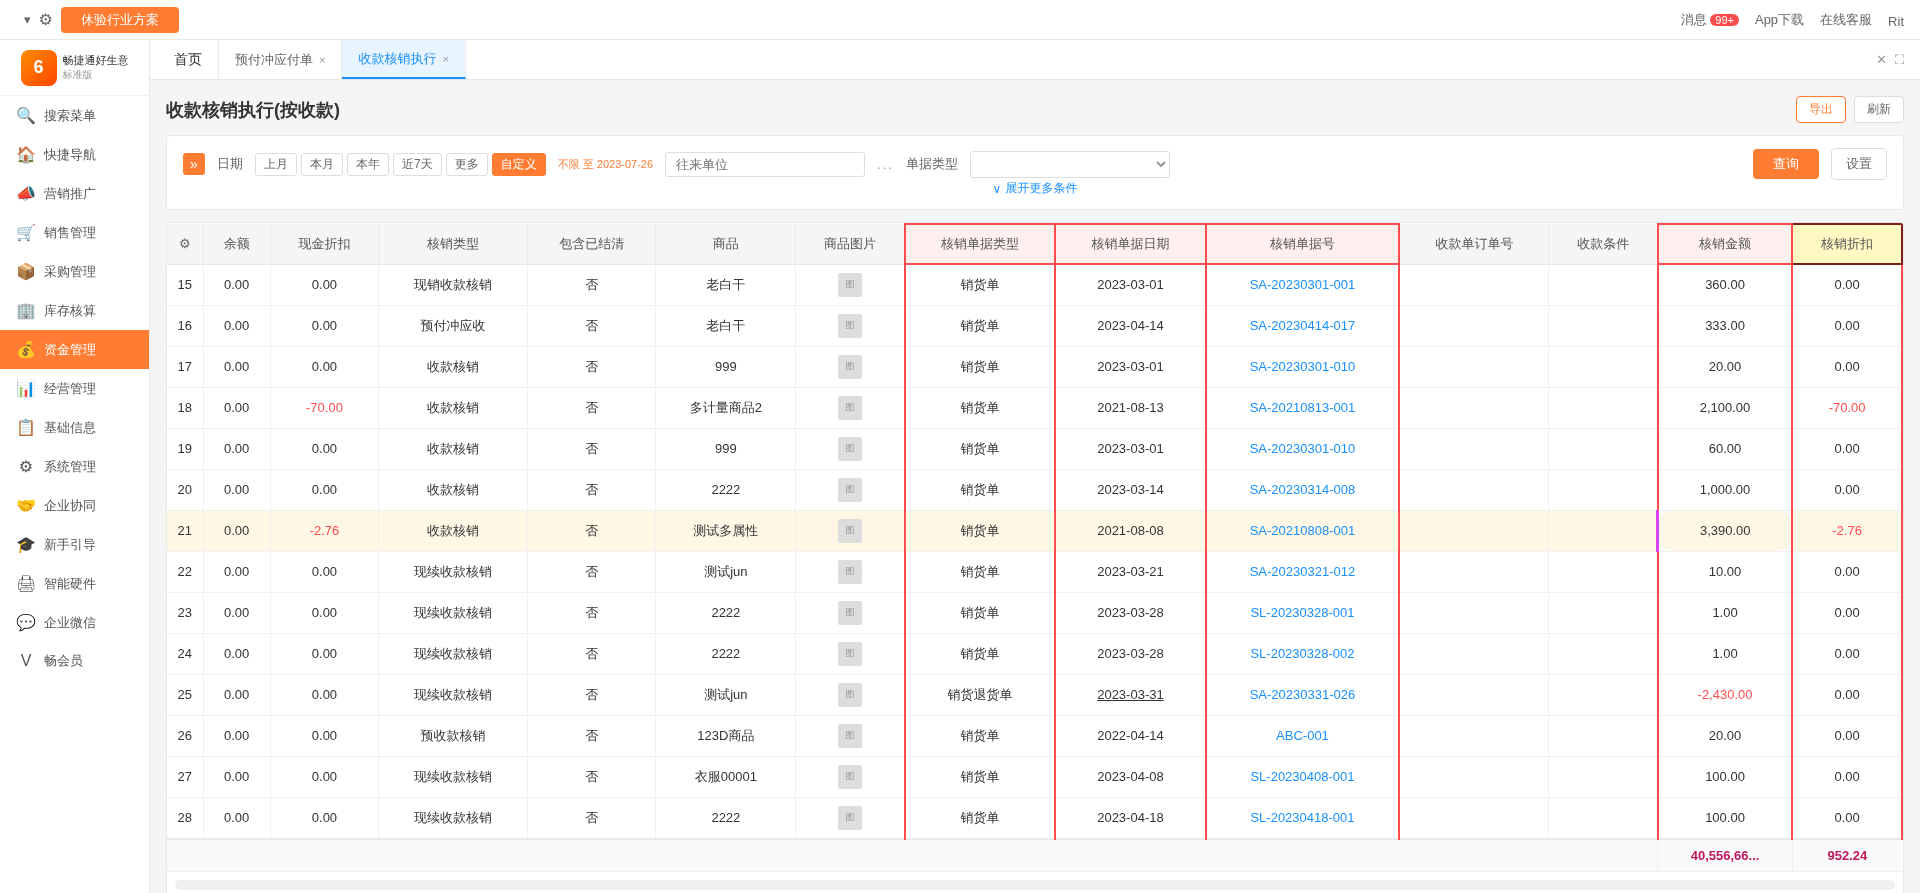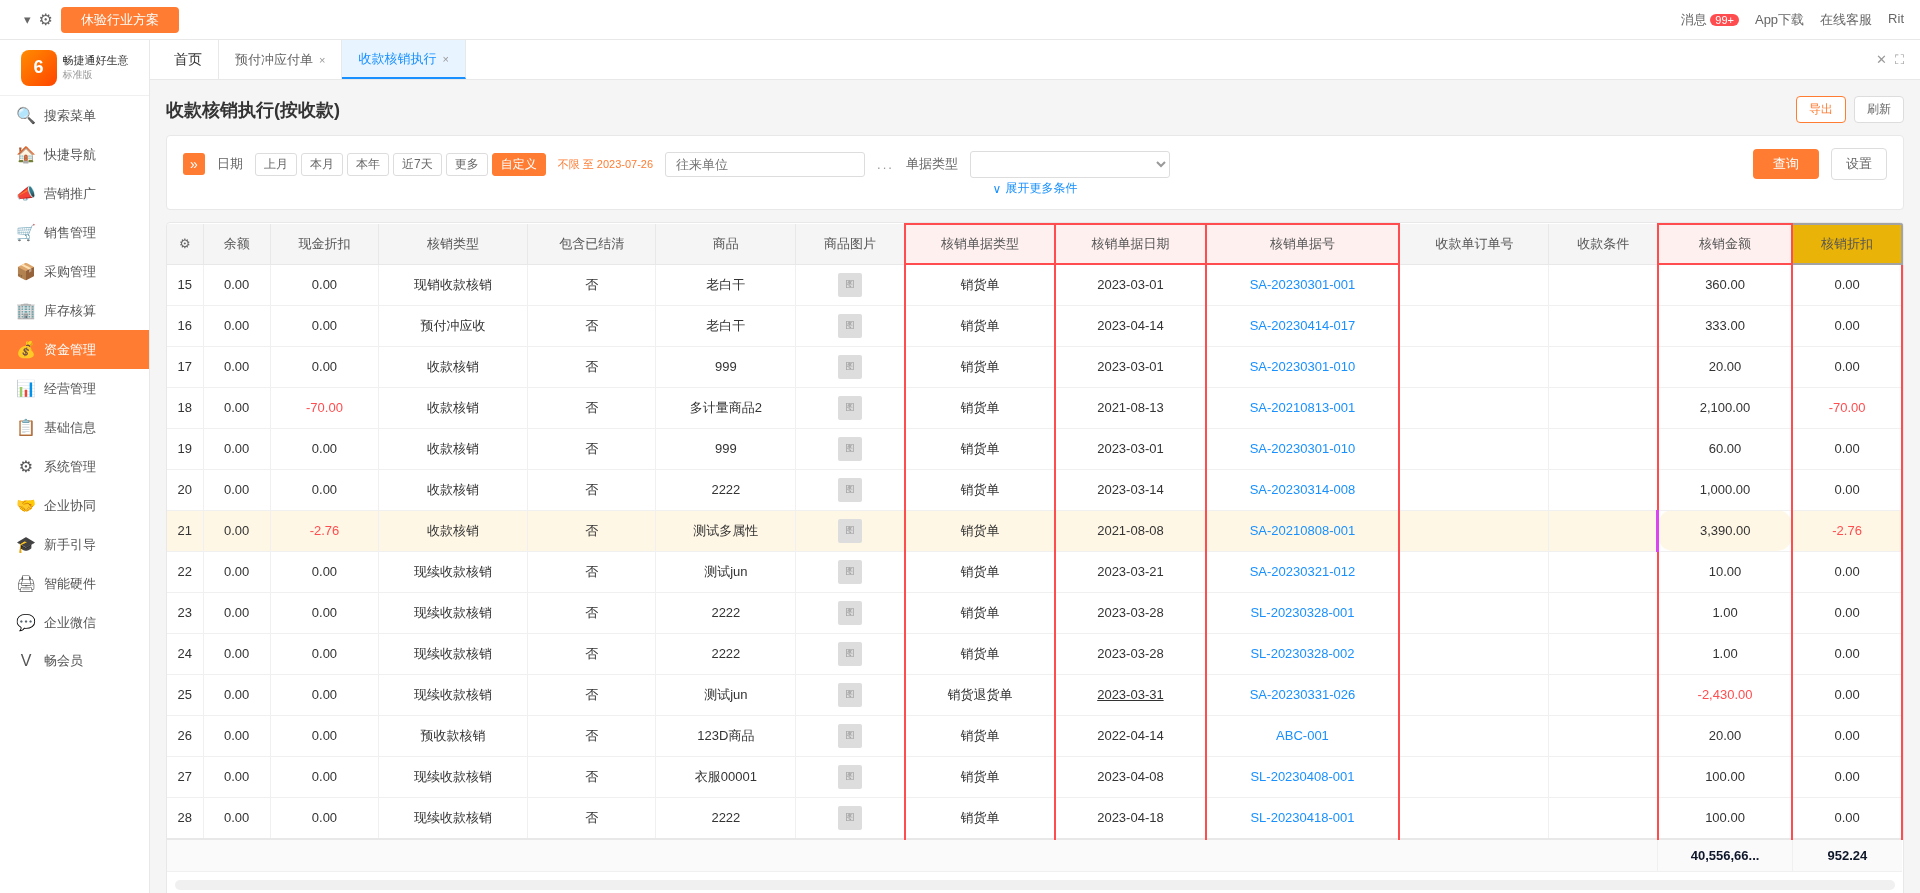--- a/index.html
+++ b/index.html
@@ -21,21 +21,21 @@
     .top-bar-gear { color: #666; cursor: pointer; font-size: 16px; }
     .top-bar-btn {
       background: #ff7c32;
       color: #fff;
       border: none;
       padding: 4px 20px;
       border-radius: 4px;
       cursor: pointer;
       font-size: 13px;
     }
-    .top-bar-right { display: flex; align-items: flex-start; gap: 16px; color: #666; font-size: 13px; }
+    .top-bar-right { display: flex; align-items: flex-end; gap: 16px; color: #666; font-size: 13px; }
     .top-bar-right .badge { background: #ff4d4f; color: #fff; border-radius: 10px; padding: 0 5px; font-size: 11px; }
 
     
     .main-layout { display: flex; height: calc(100vh - 40px); }
 
     
     .sidebar {
       width: 150px;
       background: #fff;
       border-right: 1px solid #e8e8e8;
@@ -258,21 +258,21 @@
     td:last-child { border-right: none; }
     tr.highlighted td { background: #fff7e6; }
     .link-text { color: #1890ff; cursor: pointer; text-decoration: none; }
     .text-red { color: #ff4d4f; }
 
     
     .table-footer {
       border-top: 2px solid #e8e8e8;
       background: #fafafa;
     }
-    .table-footer td { font-weight: bold; color: #0f172a; }
+    .table-footer td { font-weight: bold; color: #be185d; }
 
     
     .table-scroll-bar {
       height: 10px;
       background: #f0f0f0;
       border-radius: 5px;
       margin: 4px 0;
     }
 
     
@@ -449,21 +449,21 @@
               <th>核销类型</th>
               <th>包含已结清</th>
               <th>商品</th>
               <th>商品图片</th>
               <th style="border: 2px solid #ff4d4f; background:#fff0f0;">核销单据类型</th>
               <th style="border: 2px solid #ff4d4f; background:#fff0f0;">核销单据日期</th>
               <th style="border: 2px solid #ff4d4f; background:#fff0f0;">核销单据号</th>
               <th>收款单订单号</th>
               <th>收款条件</th>
               <th style="border: 2px solid #ff4d4f; background:#fff0f0;">核销金额</th>
-              <th style="border: 2px solid #a3a3a3; background:#eab308;">核销折扣</th>
+              <th style="border: 2px solid #7f1d1d; background:#fef9c3;">核销折扣</th>
             </tr>
           </thead>
           <tbody id="table-body">
           <tr>
       <td>15</td>
       <td>0.00</td>
       <td class="">0.00</td>
       <td>现销收款核销</td>
       <td>否</td>
       <td>老白干</td>

